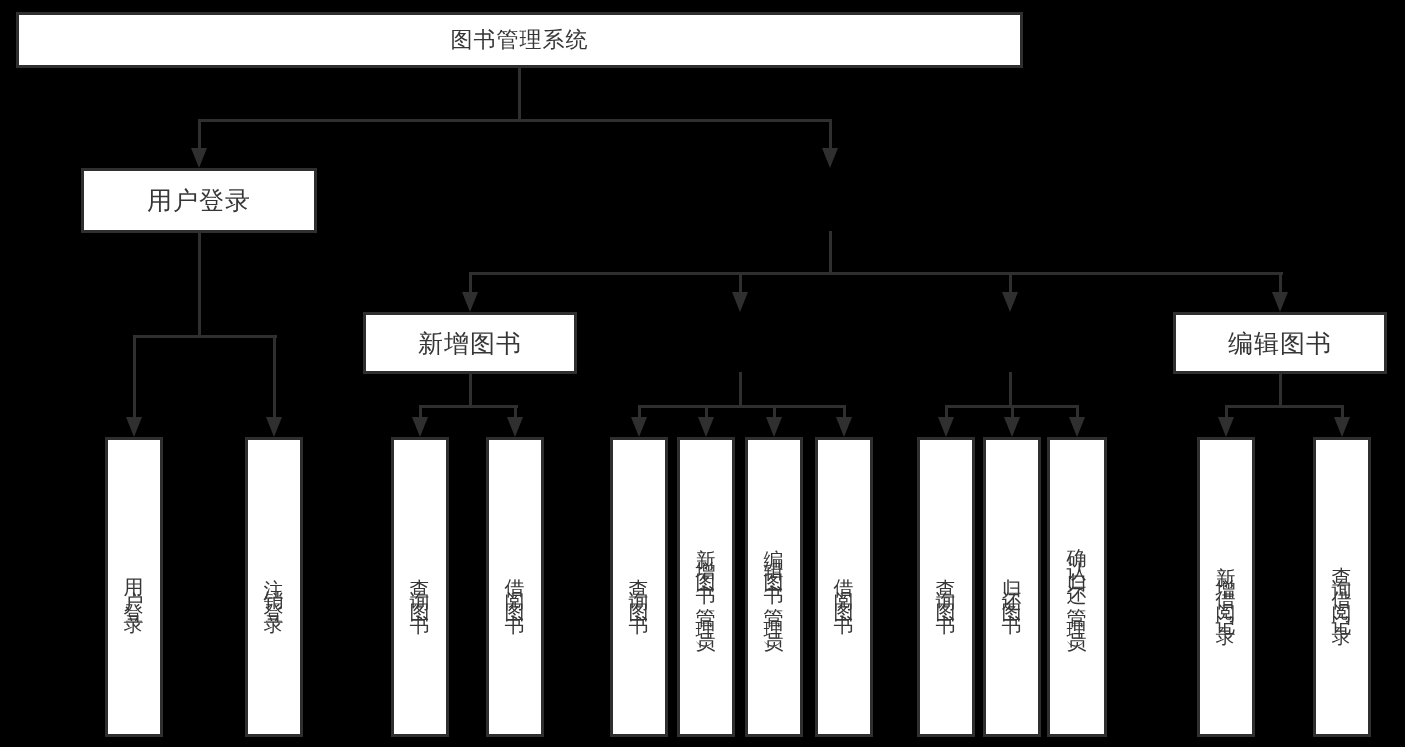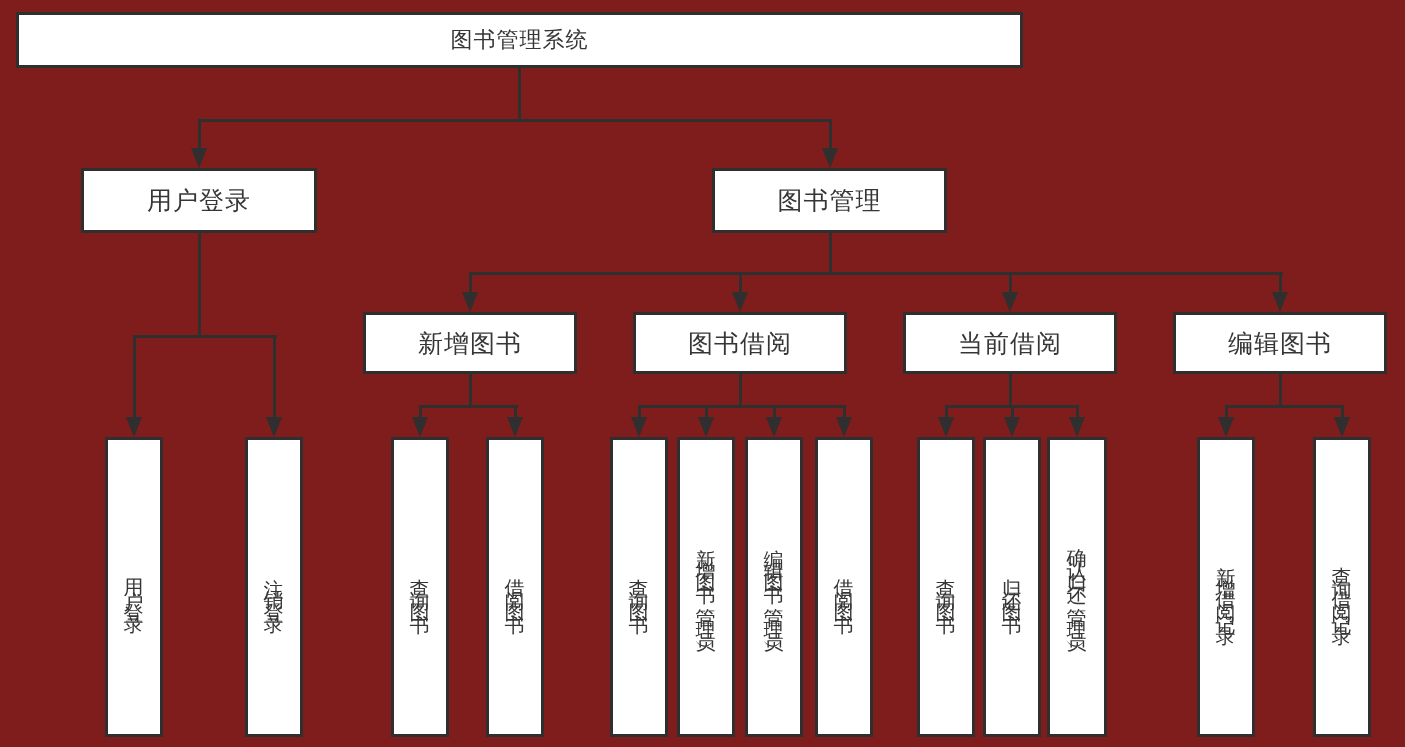--- a/index.html
+++ b/index.html
@@ -1,19 +1,19 @@
 <!DOCTYPE html>
 <html><head>
 <meta charset="utf-8">
 <style>
   html,body{margin:0;padding:0;background:#ffffff;}
   .stage{
     position:relative;
     width:1405px;height:747px;
-    background:#7f1d1d;
+    background:#000000;
     font-family:"Liberation Sans","DejaVu Sans",sans-serif;
     color:#363636;
     overflow:hidden;
   }
   
   .box{
     position:absolute;
     box-sizing:border-box;
     border:3px solid #2f2f2f;
     background:#ffffff;
@@ -63,23 +63,20 @@
   <div class="vl" style="left:518px;top:68px;height:52px"></div>
   <div class="hl" style="left:198px;top:119px;width:634px"></div>
   <div class="vl" style="left:198px;top:119px;height:30px"></div>
   <div class="ah" style="left:191px;top:148px"></div>
   <div class="vl" style="left:829px;top:119px;height:30px"></div>
   <div class="ah" style="left:822px;top:148px"></div>
 
   <div class="box" style="left:81px;top:168px;width:236px;height:65px">
     <span class="h-label">用户登录</span>
   </div>
-  <div class="box" style="left:712px;top:168px;width:235px;height:65px">
-    <span class="h-label">图书管理</span>
-  </div>
 
   <div class="vl" style="left:198px;top:231px;height:106px"></div>
   <div class="hl" style="left:133px;top:335px;width:144px"></div>
   <div class="vl" style="left:133px;top:335px;height:84px"></div>
   <div class="ah" style="left:126px;top:417px"></div>
   <div class="vl" style="left:273px;top:335px;height:84px"></div>
   <div class="ah" style="left:266px;top:417px"></div>
 
   <div class="vl" style="left:829px;top:231px;height:43px"></div>
   <div class="hl" style="left:469px;top:272px;width:814px"></div>
@@ -87,26 +84,20 @@
   <div class="ah" style="left:462px;top:292px"></div>
   <div class="vl" style="left:739px;top:272px;height:22px"></div>
   <div class="ah" style="left:732px;top:292px"></div>
   <div class="vl" style="left:1009px;top:272px;height:22px"></div>
   <div class="ah" style="left:1002px;top:292px"></div>
   <div class="vl" style="left:1279px;top:272px;height:22px"></div>
   <div class="ah" style="left:1272px;top:292px"></div>
 
   <div class="box" style="left:363px;top:312px;width:214px;height:62px">
     <span class="h-label">新增图书</span>
-  </div>
-  <div class="box" style="left:633px;top:312px;width:214px;height:62px">
-    <span class="h-label">图书借阅</span>
-  </div>
-  <div class="box" style="left:903px;top:312px;width:214px;height:62px">
-    <span class="h-label">当前借阅</span>
   </div>
   <div class="box" style="left:1173px;top:312px;width:214px;height:62px">
     <span class="h-label">编辑图书</span>
   </div>
 
   <div class="vl" style="left:469px;top:372px;height:35px"></div>
   <div class="hl" style="left:419px;top:405px;width:99px"></div>
   <div class="vl" style="left:419px;top:405px;height:14px"></div>
   <div class="ah" style="left:412px;top:417px"></div>
   <div class="vl" style="left:514px;top:405px;height:14px"></div>

